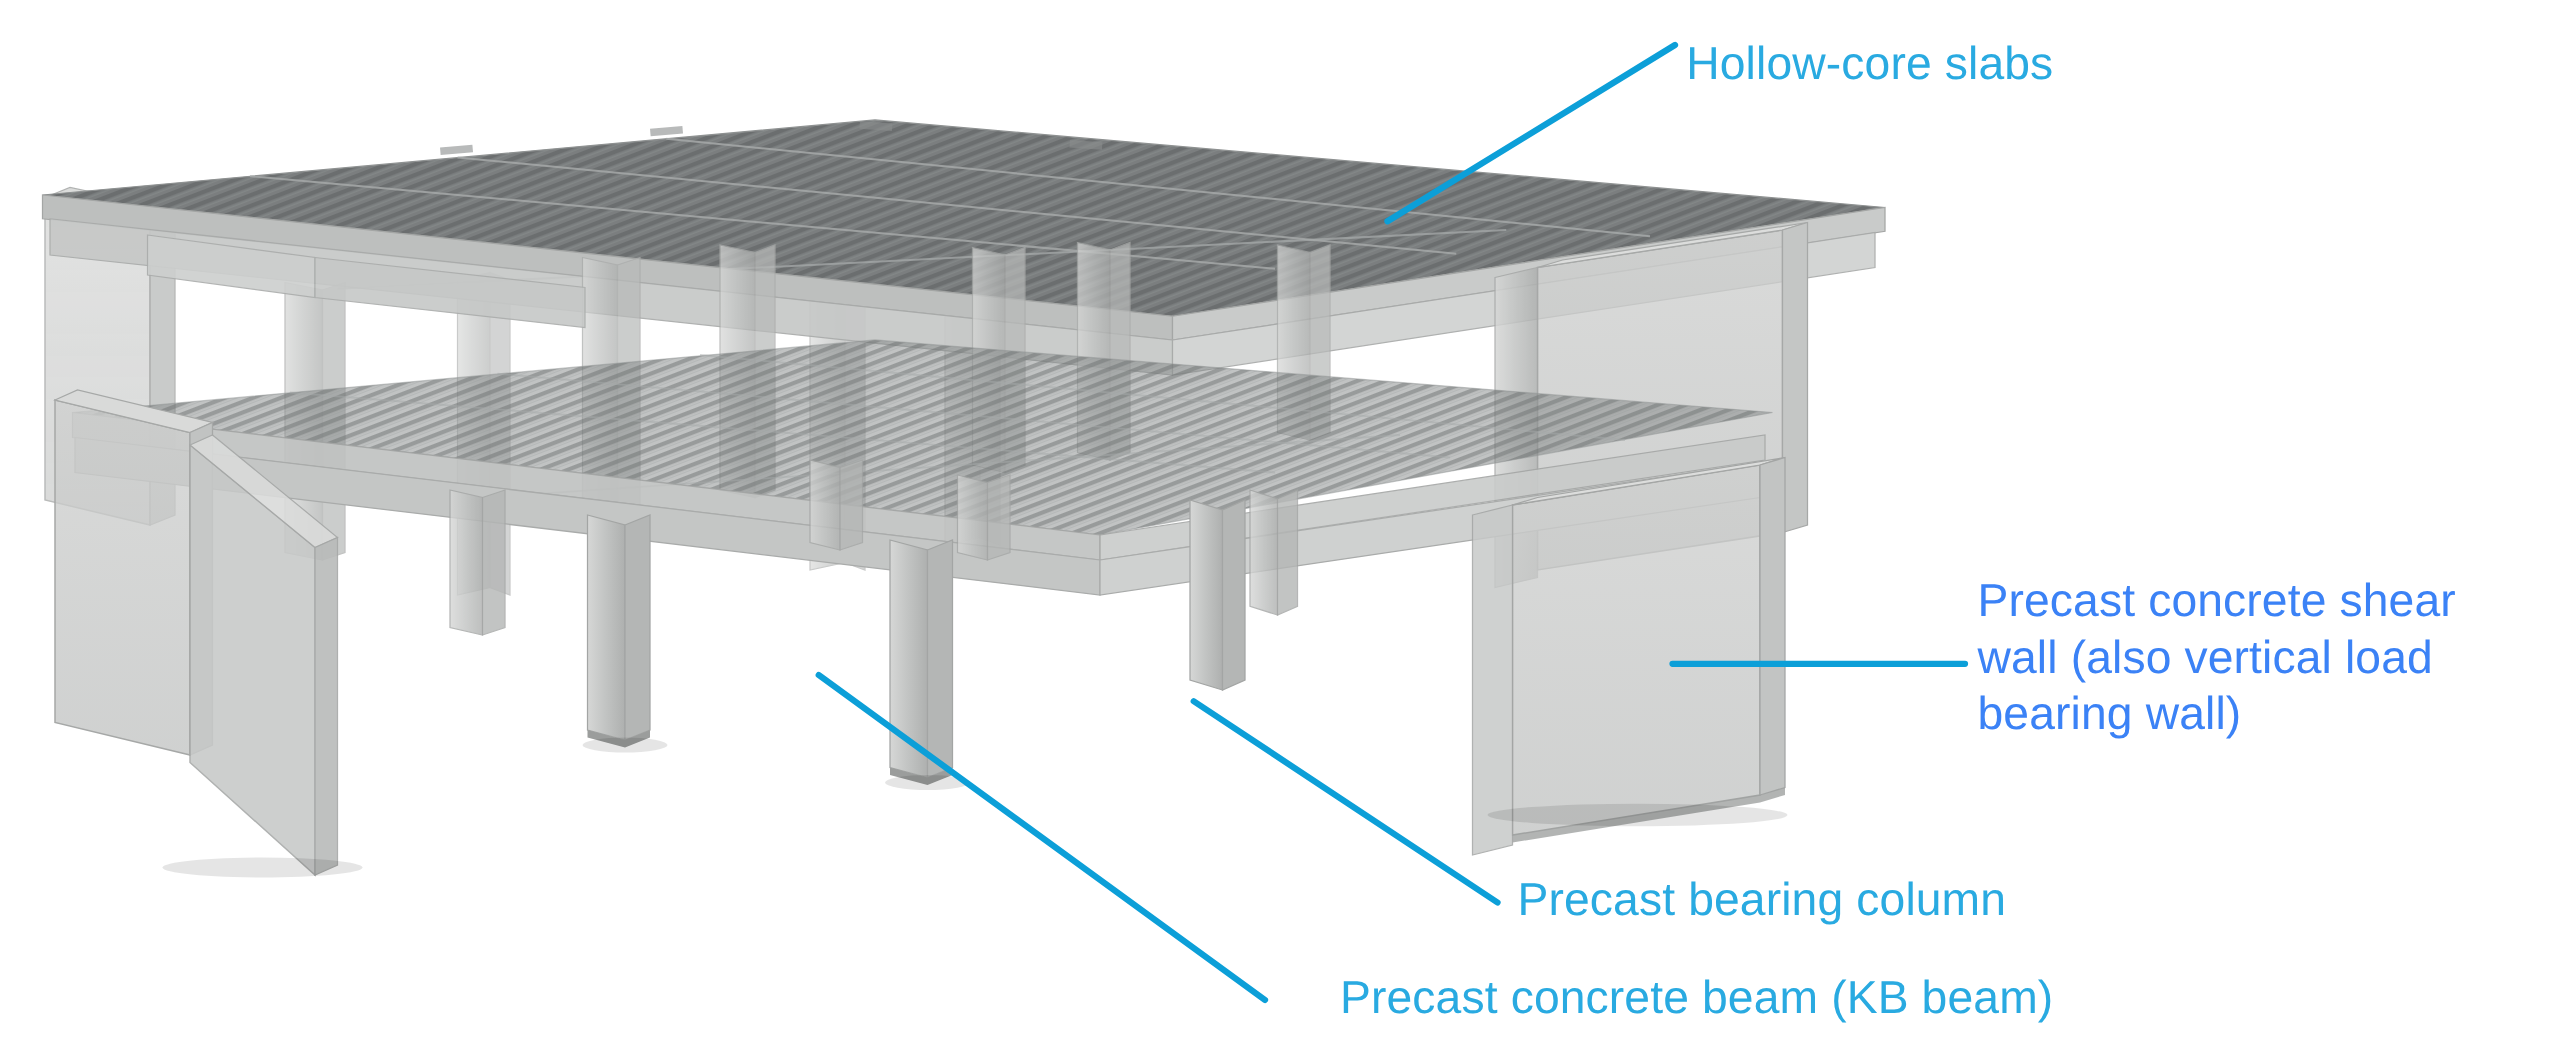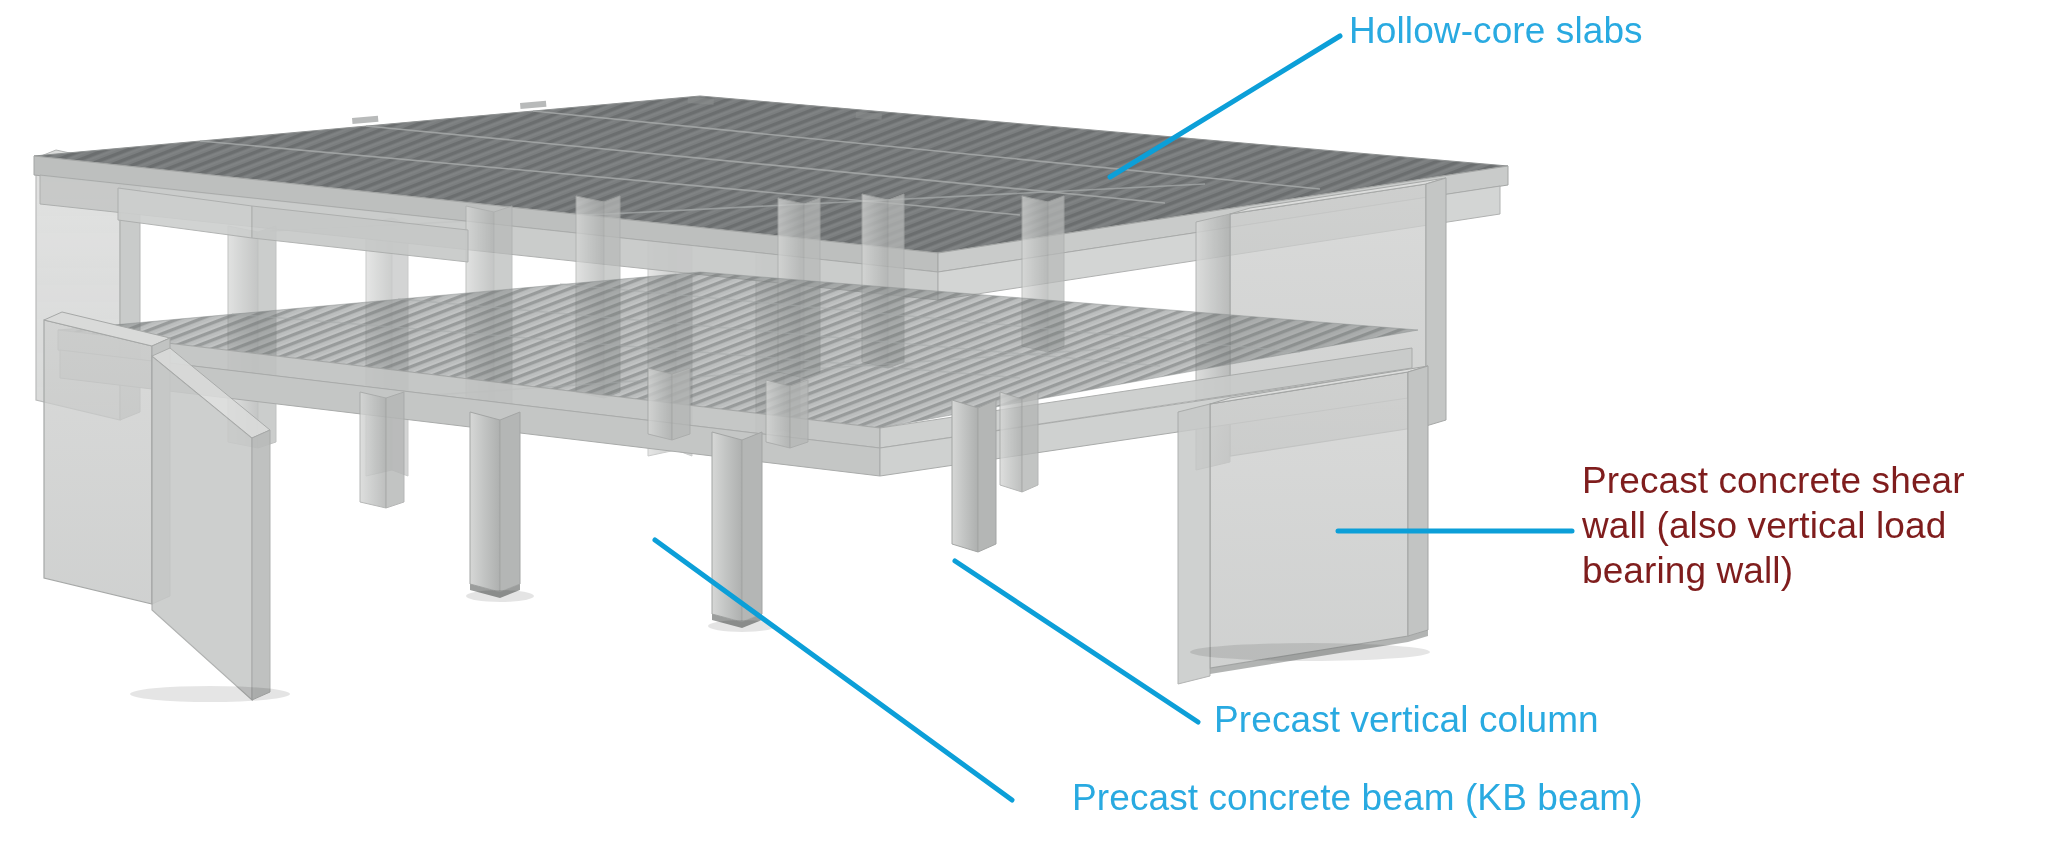--- a/index.html
+++ b/index.html
@@ -203,23 +203,23 @@
 
   <svg class="layer" id="leader-layer" viewBox="0 0 2048 850">
     <g stroke-linecap="round" fill="none">
       <line id="ld0" stroke="#0c9fd8" stroke-width="5" x1="1110" y1="177" x2="1340" y2="36"></line>
       <line id="ld1" stroke="#0c9fd8" stroke-width="5" x1="1338" y1="531" x2="1572" y2="531"></line>
       <line id="ld2" stroke="#0c9fd8" stroke-width="5" x1="955" y1="561" x2="1198" y2="722"></line>
       <line id="ld3" stroke="#0c9fd8" stroke-width="5" x1="655" y1="540" x2="1012" y2="800"></line>
     </g>
   </svg>
 
-  <div class="anno" id="anno-slabs" style="color: rgb(41, 170, 225);">Hollow-core slabs</div>
-
-  <div class="anno" id="anno-wall" style="color: #7f1d1d;">Precast concrete shear
+  <div class="anno" id="anno-slabs" style="color: rgb(41, 170, 225); margin-top: 20px;">Hollow-core slabs</div>
+
+  <div class="anno" id="anno-wall" style="color: #3b82f6;">Precast concrete shear
 wall (also vertical load
 bearing wall)</div>
 
-  <div class="anno" id="anno-column" style="color: rgb(41, 170, 225);">Precast vertical column</div>
+  <div class="anno" id="anno-column" style="color: rgb(41, 170, 225);">Precast bearing column</div>
 
   <div class="anno" id="anno-beam" style="color: rgb(41, 170, 225); margin-left: 44px;">Precast concrete beam (KB beam)</div>
 
 </div>
 
 </body></html>

